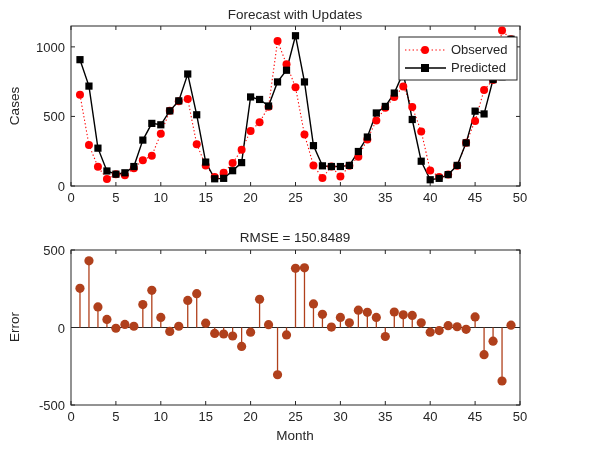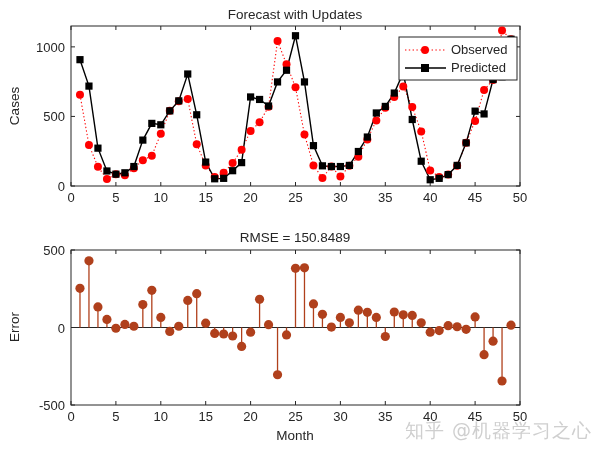--- a/index.html
+++ b/index.html
@@ -362,14 +362,13 @@
           <circle cx="484.08" cy="354.63" r="4.6" fill="#b0401c"></circle>
           <line x1="493.06" y1="327.50" x2="493.06" y2="341.14" stroke="#b0401c" stroke-width="1.3"></line>
           <circle cx="493.06" cy="341.14" r="4.6" fill="#b0401c"></circle>
           <line x1="502.04" y1="327.50" x2="502.04" y2="380.98" stroke="#b0401c" stroke-width="1.3"></line>
           <circle cx="502.04" cy="380.98" r="4.6" fill="#b0401c"></circle>
           <line x1="511.02" y1="327.50" x2="511.02" y2="325.18" stroke="#b0401c" stroke-width="1.3"></line>
           <circle cx="511.02" cy="325.18" r="4.6" fill="#b0401c"></circle>
         </g>
     </g>
   </svg>
-  <div class="wm">知乎 @机器学习之心</div>
 </div>
 
 </body></html>

